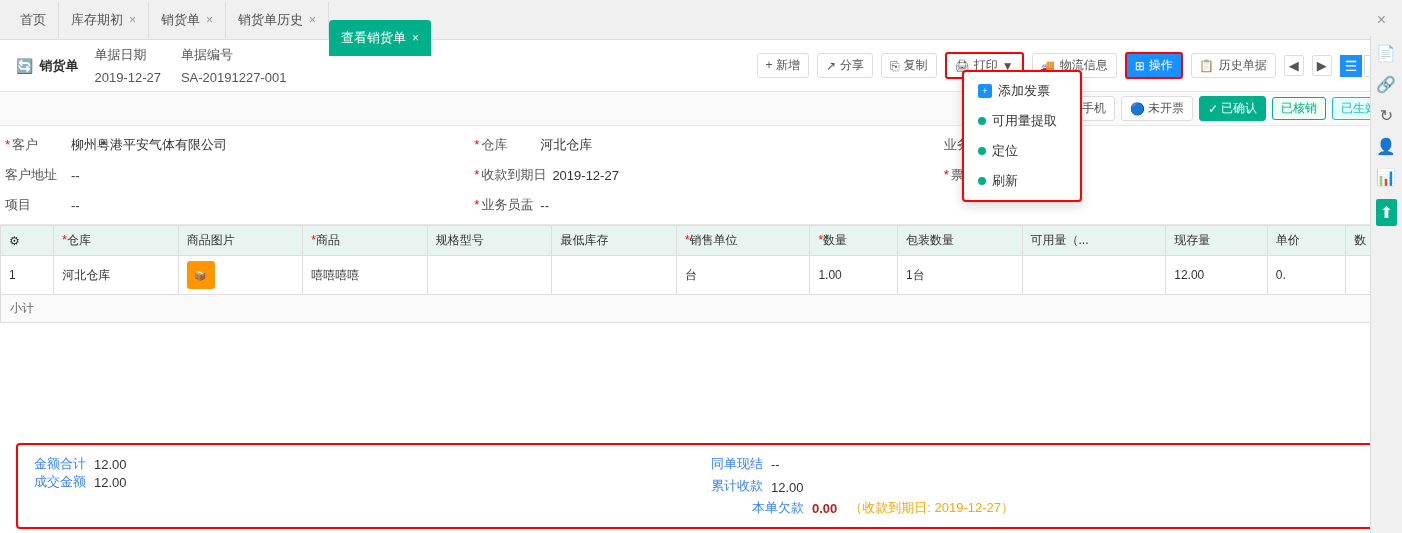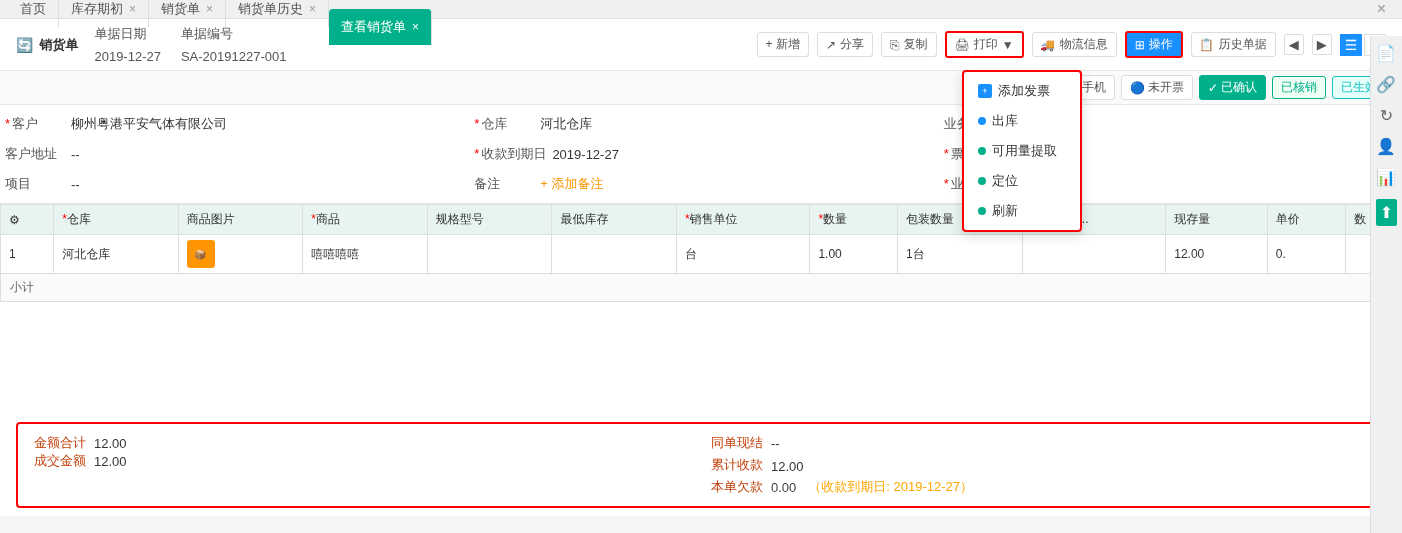--- a/index.html
+++ b/index.html
@@ -1,19 +1,19 @@
 <!DOCTYPE html>
 <html><head>
   <meta charset="utf-8">
   <style>
     * { box-sizing: border-box; margin: 0; padding: 0; }
     body { font-family: "Microsoft YaHei", "PingFang SC", sans-serif; font-size: 13px; background: #f5f5f5; color: #333; overflow: hidden; }
 
     
-    .tab-bar { display: flex; align-items: center; background: #f0f0f0; border-bottom: 1px solid #ddd; height: 19px; padding: 1px 8px; }
+    .tab-bar { display: flex; align-items: center; background: #f0f0f0; border-bottom: 1px solid #ddd; height: 40px; padding: 1px 8px; }
     .tab-item { display: flex; align-items: center; padding: 0 12px; height: 36px; cursor: pointer; color: #555; border-right: 1px solid #ddd; font-size: 13px; position: relative; }
     .tab-item.active { background: #00b08a; color: #fff; border-radius: 4px 4px 0 0; margin-top: 36px; }
     .tab-item .close-btn { margin-left: 6px; color: #999; cursor: pointer; font-size: 12px; }
     .tab-item.active .close-btn { color: #fff; }
     .tab-bar-spacer { flex: 1; }
     .tab-bar-close { color: #999; cursor: pointer; font-size: 16px; padding: 0 8px; }
 
     
     .main-area { background: #fff; height: calc(533px - 36px); display: flex; flex-direction: column; }
 
@@ -52,23 +52,23 @@
     td { padding: 5px 8px; border: 1px solid #ddd; white-space: nowrap; }
     tr.data-row td { background: #fff; }
     tr.subtotal-row td { background: #fafafa; font-size: 12px; color: #666; padding-left: 9px; }
     .product-img { width: 28px; height: 28px; background: #ff9500; border-radius: 3px; display: inline-flex; align-items: center; justify-content: center; color: #fff; font-size: 10px; }
 
     
     .bottom-info { padding: 10px 16px; border: 2px solid red; margin: 8px 16px; border-radius: 4px; background: #fff; }
     .bottom-info-title { font-weight: bold; margin-bottom: 8px; font-size: 14px; }
     .info-grid { display: grid; grid-template-columns: 1fr 1fr; gap: 4px 20px; }
     .info-row { display: flex; gap: 8px; align-items: center; font-size: 13px; }
-    .info-label { color: #c2410c; white-space: nowrap; }
+    .info-label { color: #3b82f6; white-space: nowrap; }
     .info-value { color: #333; }
-    .info-value.red { color: #404040; }
+    .info-value.red { color: #b91c1c; font-weight: bold; }
 
     
     .dropdown-menu { position: absolute; top: 70px; right: 320px; background: #fff; border: 2px solid red; border-radius: 4px; box-shadow: 0 4px 12px rgba(0,0,0,0.15); z-index: 100; min-width: 120px; padding: 4px 0; }
     .dropdown-item { display: flex; align-items: center; gap: 6px; padding: 6px 14px; cursor: pointer; font-size: 13px; color: #333; }
     .dropdown-item .dot { width: 8px; height: 8px; border-radius: 50%; display: inline-block; }
     .dot-blue { background: #1890ff; }
     .dot-teal { background: #00b08a; }
     .icon-square { width: 14px; height: 14px; background: #1890ff; border-radius: 2px; display: inline-flex; align-items: center; justify-content: center; color: #fff; font-size: 9px; }
 
     
@@ -201,24 +201,20 @@
         <span class="form-label required">收款到期日</span>
         <span class="form-value">2019-12-27</span>
       </div>
       <div class="form-row">
         <span class="form-label required">票据类型</span>
         <span class="form-value">不开票</span>
       </div>
       <div class="form-row">
         <span class="form-label">项目</span>
         <span class="form-value">--</span>
-      </div>
-      <div class="form-row">
-        <span class="form-label">备注</span>
-        <span class="add-note">+ 添加备注</span>
       </div>
       <div class="form-row">
         <span class="form-label required">业务员盂</span>
         <span class="form-value">--</span>
       </div>
     </div>
 
     <div class="table-container">
       <table>
         <thead>
@@ -277,39 +273,35 @@
         </div>
         <div>
           <div class="info-row">
             <span class="info-label">同单现结</span>
             <span class="info-value">--</span>
           </div>
           <div class="info-row" style="margin-top:4px;align-items:flex-end;">
             <span class="info-label">累计收款</span>
             <span class="info-value">12.00</span>
           </div>
-          <div class="info-row" style="margin-top:4px;">
+          <div class="info-row" style="margin-top:4px;margin-left:41px;">
             <span class="info-label">本单欠款</span>
             <span class="info-value red">0.00</span>
             <span class="info-value" style="color: orange; margin-left:4px;">（收款到期日: 2019-12-27）</span>
           </div>
         </div>
       </div>
     </div>
 
   </div>
 
   <div class="dropdown-menu">
     <div class="dropdown-item">
       <span class="icon-square">+</span>
       <span>添加发票</span>
-    </div>
-    <div class="dropdown-item">
-      <span class="dot dot-blue"></span>
-      <span>出库</span>
     </div>
     <div class="dropdown-item">
       <span class="dot dot-teal"></span>
       <span>可用量提取</span>
     </div>
     <div class="dropdown-item">
       <span class="dot dot-teal"></span>
       <span>定位</span>
     </div>
     <div class="dropdown-item">

